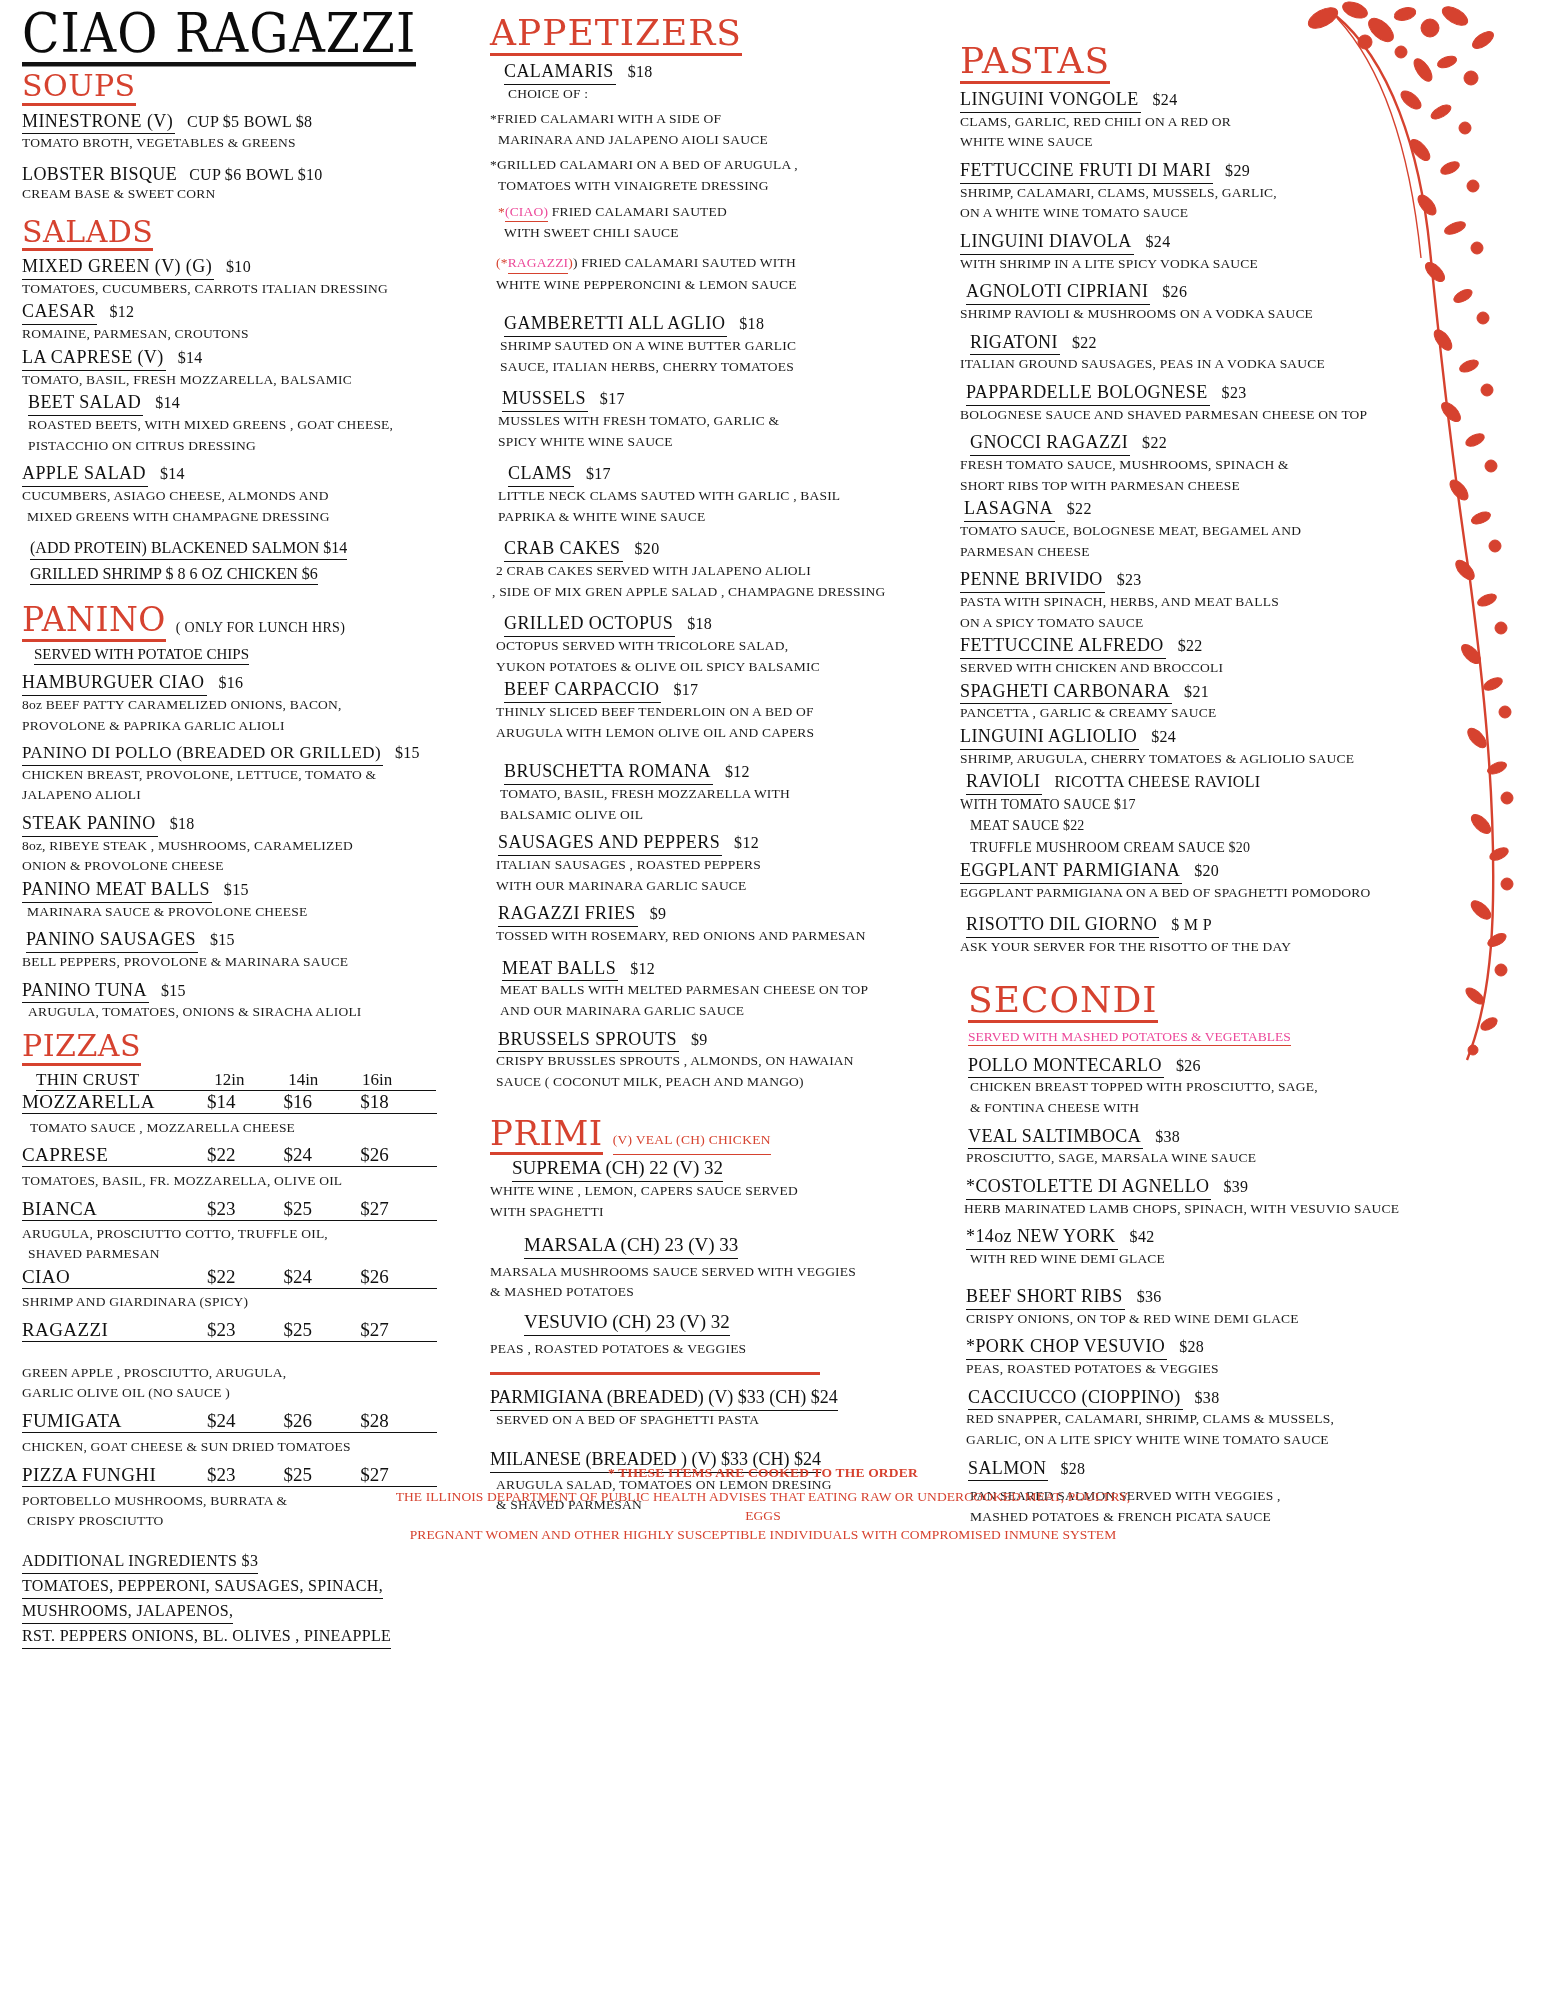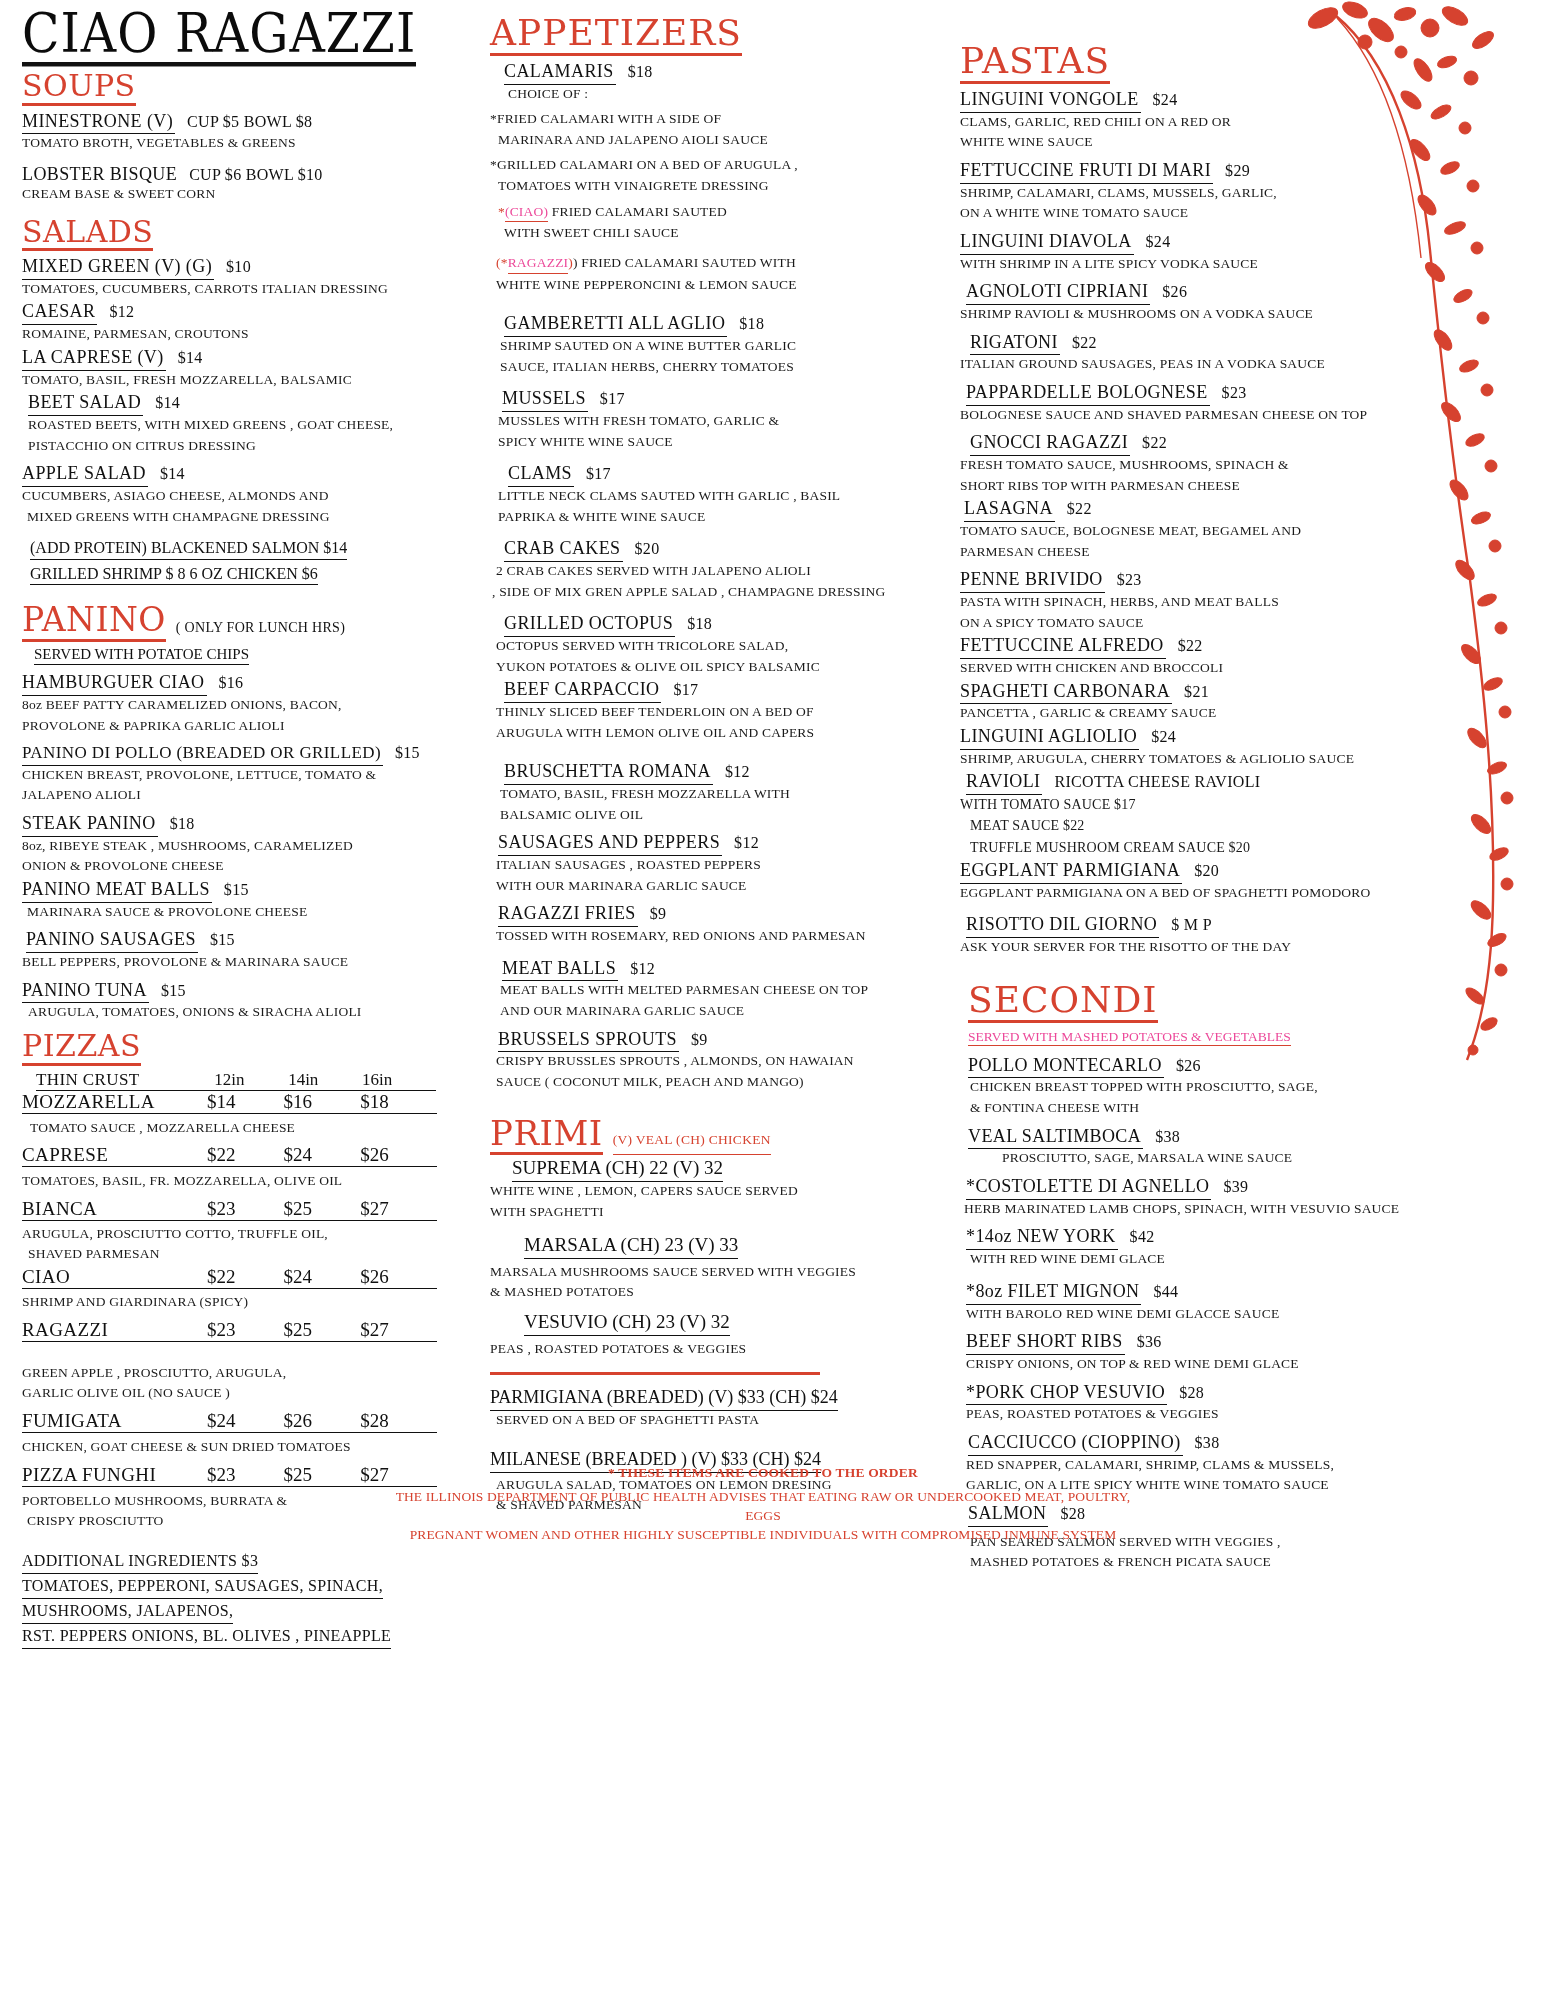--- a/index.html
+++ b/index.html
@@ -673,46 +673,39 @@
       </div>
       <div class="idesc" style="padding-left:10px;">CHICKEN BREAST TOPPED WITH PROSCIUTTO, SAGE,</div>
       <div class="idesc" style="padding-left:10px;">&amp; FONTINA CHEESE WITH</div>
     </div>
     <div class="gap-s"></div>
     <div class="item">
       <div class="row" style="padding-left:8px;">
         <span class="iname">VEAL SALTIMBOCA</span>
         <span class="iprice">$38</span>
       </div>
-      <div class="idesc" style="padding-left:6px;margin-left:36px;">PROSCIUTTO, SAGE, MARSALA WINE SAUCE</div>
+      <div class="idesc" style="padding-left:6px;">PROSCIUTTO, SAGE, MARSALA WINE SAUCE</div>
     </div>
     <div class="gap-s"></div>
     <div class="item">
       <div class="row" style="padding-left:6px;">
         <span class="iname">*COSTOLETTE DI AGNELLO</span>
         <span class="iprice">$39</span>
       </div>
       <div class="idesc" style="padding-left:4px;">HERB MARINATED LAMB CHOPS, SPINACH, WITH VESUVIO SAUCE</div>
     </div>
     <div class="gap-s"></div>
     <div class="item">
       <div class="row" style="padding-left:6px;">
         <span class="iname">*14oz NEW YORK</span>
         <span class="iprice">$42</span>
       </div>
       <div class="idesc" style="padding-left:10px;">WITH RED WINE DEMI GLACE</div>
     </div>
     <div class="gap"></div>
-    <div class="item">
-      <div class="row" style="padding-left:6px;">
-        <span class="iname">*8oz  FILET  MIGNON</span>
-        <span class="iprice">$44</span>
-      </div>
-      <div class="idesc" style="padding-left:6px;">WITH BAROLO  RED WINE DEMI GLACCE  SAUCE</div>
-    </div>
     <div class="gap-s"></div>
     <div class="item">
       <div class="row" style="padding-left:6px;">
         <span class="iname">BEEF SHORT RIBS</span>
         <span class="iprice">$36</span>
       </div>
       <div class="idesc" style="padding-left:6px;">CRISPY ONIONS, ON TOP  &amp; RED WINE DEMI GLACE</div>
     </div>
     <div class="gap-s"></div>
     <div class="item">

